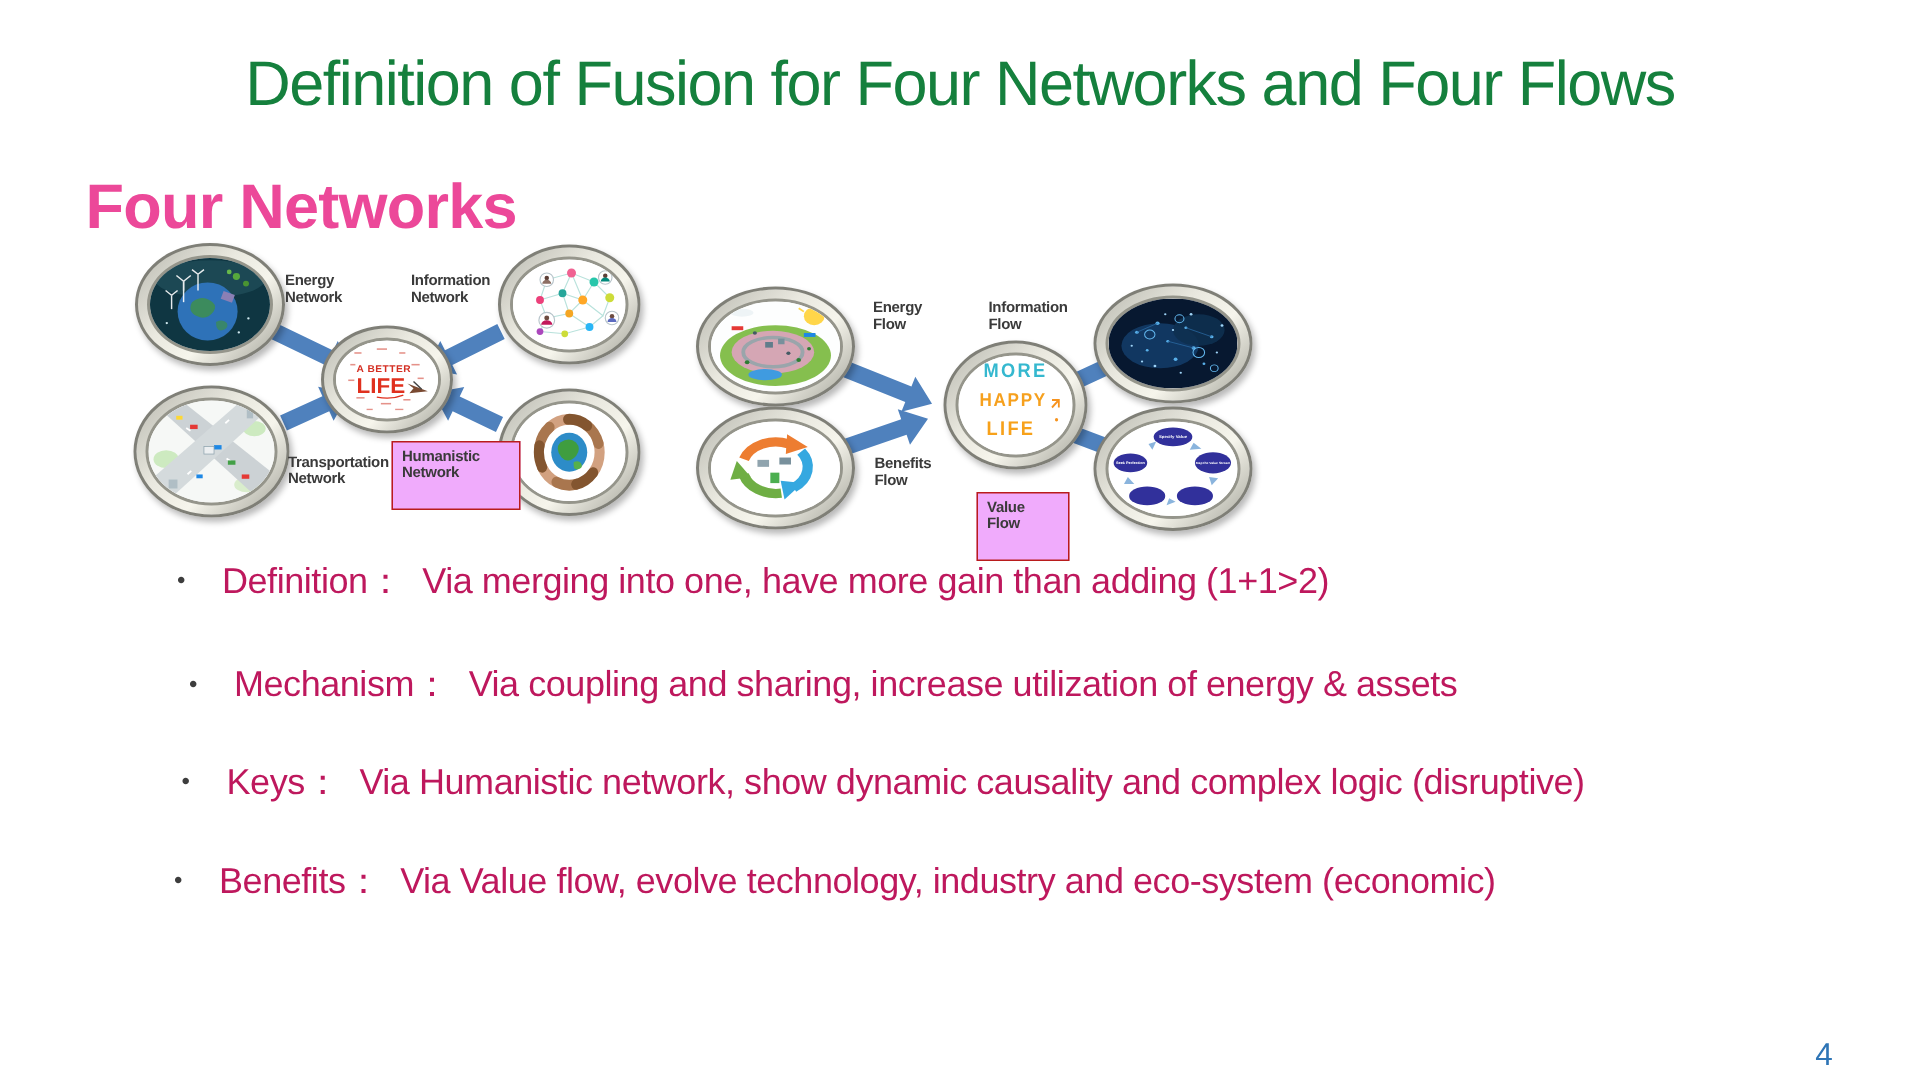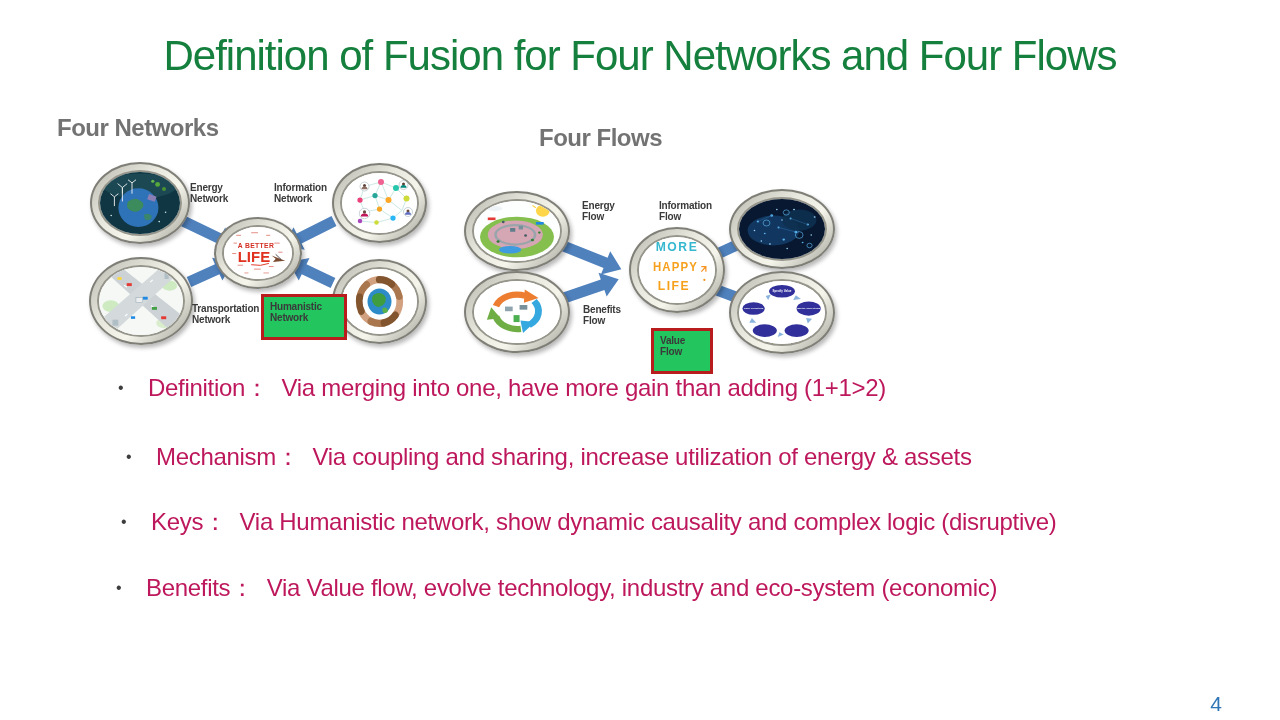--- a/index.html
+++ b/index.html
@@ -1,20 +1,20 @@
 <!DOCTYPE html>
 <html><head>
 <meta charset="utf-8">
 <style>
   html,body{margin:0;padding:0;background:#fff;}
   .slide{position:relative;width:1280px;height:720px;background:#ffffff;overflow:hidden;
          font-family:"Liberation Sans",sans-serif;}
   .title{position:absolute;left:0;right:0;top:32px;text-align:center;font-size:42px;
          font-weight:500;color:#15803d;letter-spacing:-1px;}
-  .section-heading{position:absolute;font-size:24px;font-weight:bold;color:#737373;letter-spacing:-0.5px;}
+  .section-heading{position:absolute;font-size:42px;font-weight:bold;color:#ec4899;letter-spacing:-0.5px;}
   .h-networks{left:57px;top:114px;}
   .h-flows{left:539px;top:124px;}
 
   .arrow-layer{position:absolute;left:0;top:0;z-index:1;}
 
   .plate{position:absolute;z-index:2;border-radius:50%;box-sizing:border-box;padding:6px;
          background:linear-gradient(135deg,#b9b9b0 0%,#e9e8df 40%,#f6f5ec 62%,#a2a298 100%);
          border:2px solid #7f7f77;box-shadow:2px 3px 4px rgba(0,0,0,.28);}
   .plate-inner{width:100%;height:100%;border-radius:50%;overflow:hidden;position:relative;
          background:#fff;border:2px solid #95958b;box-sizing:border-box;}
@@ -34,21 +34,21 @@
 
   .node-label{position:absolute;z-index:3;font-size:10px;font-weight:bold;color:#3a3a3a;
          line-height:1.12;white-space:pre-line;letter-spacing:-0.2px;}
   .l-energy-net{left:190px;top:182px;}
   .l-info-net{left:274px;top:182px;}
   .l-trans-net{left:192px;top:303px;}
   .l-energy-flow{left:582px;top:200px;}
   .l-info-flow{left:659px;top:200px;}
   .l-material-flow{left:583px;top:304px;}
 
-  .highlight-box{position:absolute;z-index:3;border:3px solid #b91c1c;background:#22c55e;
+  .highlight-box{position:absolute;z-index:3;border:1px solid #b91c1c;background:#f0abfc;
          box-sizing:border-box;}
   .hb-humanistic{left:261px;top:294px;width:86px;height:46px;}
   .hb-value{left:651px;top:300px;width:62px;height:46px;margin-top:28px;}
   .highlight-box .node-label{position:static;padding:4px 0 0 6px;}
 
   .brow{position:absolute;z-index:3;display:flex;align-items:flex-start;}
   .bdot{width:30px;font-size:16px;line-height:30px;color:#3d3d3d;}
   .btext{font-size:24px;line-height:30px;color:#be185d;letter-spacing:-0.3px;white-space:pre-wrap;}
   .brow1{left:118px;top:373px;}
   .brow2{left:126px;top:442px;}
@@ -58,21 +58,20 @@
   .page-number{position:absolute;z-index:3;left:1196px;top:692px;width:40px;text-align:center;
          font-size:21px;color:#2E75B6;}
 </style>
 </head>
 <body>
 
 <div class="slide">
 
   <div class="title">Definition of Fusion for Four Networks and Four Flows</div>
   <div class="section-heading h-networks">Four Networks</div>
-  <div class="section-heading h-flows">Four Flows</div>
 
   <svg class="arrow-layer" width="1280" height="720">
     <g fill="#4F81BD">
       <g transform="translate(181,220) rotate(25.7)">
           <path d="M0,-5.5 L43,-5.5 L43,-12.5 L60,0 L43,12.5 L43,5.5 L0,5.5 Z"></path>
         </g>
       <g transform="translate(334,221) rotate(153.4)">
           <path d="M0,-5.5 L39,-5.5 L39,-12.5 L56,0 L39,12.5 L39,5.5 L0,5.5 Z"></path>
         </g>
       <g transform="translate(189,282) rotate(-24.4)">

